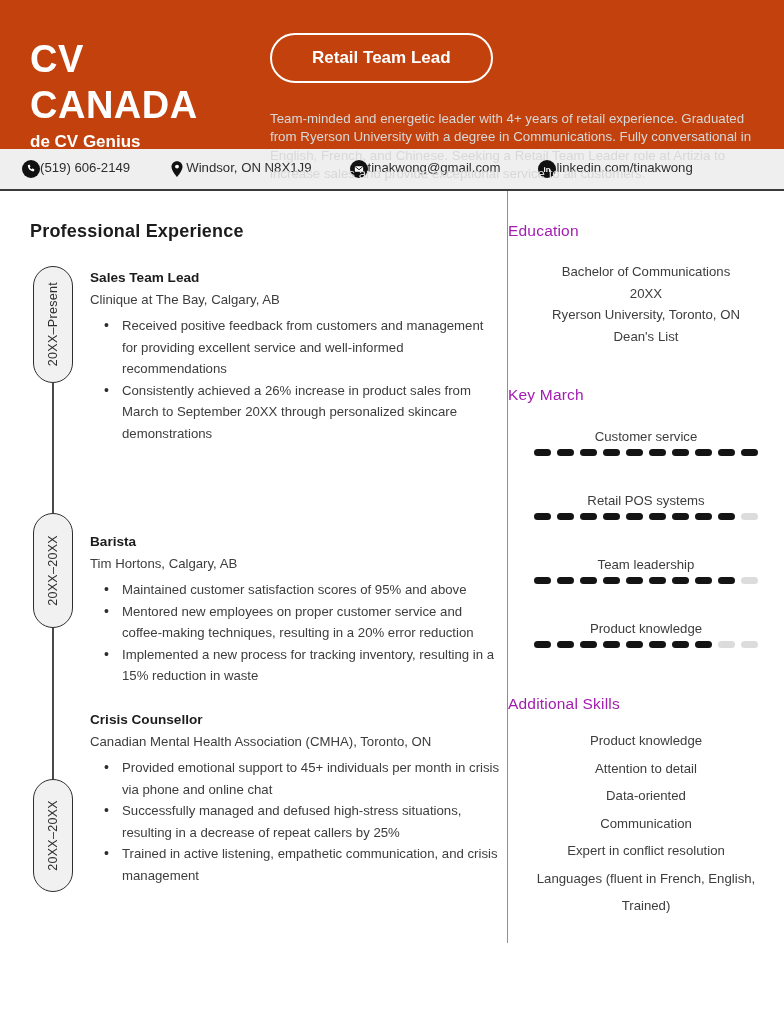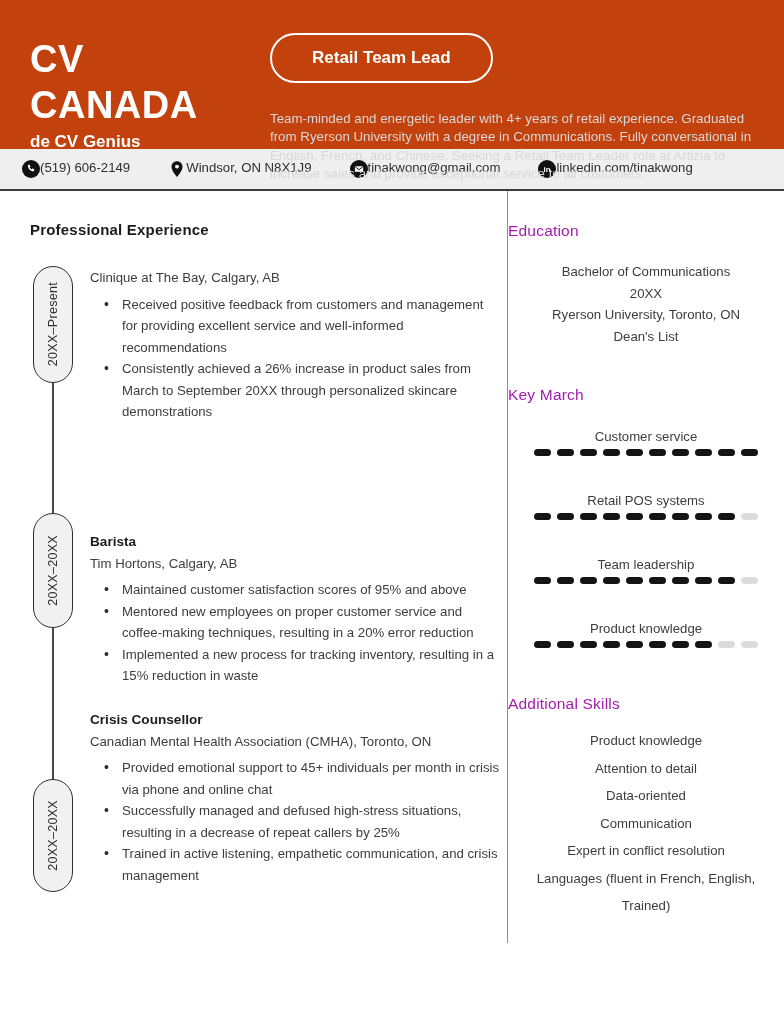--- a/index.html
+++ b/index.html
@@ -45,21 +45,21 @@
   
   .main { position: relative; width: 784px; height: 779px; background: #ffffff; }
   .col-divider {
     position: absolute; left: 507px; top: 0; width: 1px; height: 752px;
     background: #8f8f8f;
   }
 
   
   .pe-heading {
     position: absolute; left: 30px; top: 30px;
-    font-size: 15px; font-weight: 700; color: #1c1c1c; letter-spacing: 0.2px;
+    font-size: 18px; font-weight: 700; color: #1c1c1c; letter-spacing: 0.2px;
   }
   .timeline-line {
     position: absolute; left: 52px; top: 192px; width: 1.5px; height: 397px;
     background: #4a4a4a;
   }
   .date-pill {
     position: absolute; left: 33px; width: 40px;
     background: #f1f1f1; border: 1.5px solid #2e2e2e; border-radius: 21px;
     display: flex; align-items: center; justify-content: center;
   }
@@ -189,20 +189,21 @@
       <span>20XX–Present</span>
     </div>
     <div class="date-pill pill-2">
       <span>20XX–20XX</span>
     </div>
     <div class="date-pill pill-3">
       <span>20XX–20XX</span>
     </div>
 
     <div class="job job-1">
+      <div class="job-title">Sales Team Lead</div>
       <div class="job-company">Clinique at The Bay, Calgary, AB</div>
       <ul>
         <li>Received positive feedback from customers and management for providing excellent service and well-informed recommendations</li>
         <li>Consistently achieved a 26% increase in product sales from March to September 20XX through personalized skincare demonstrations</li>
       </ul>
     </div>
 
     <div class="job job-2">
       <div class="job-title">Barista</div>
       <div class="job-company">Tim Hortons, Calgary, AB</div>

